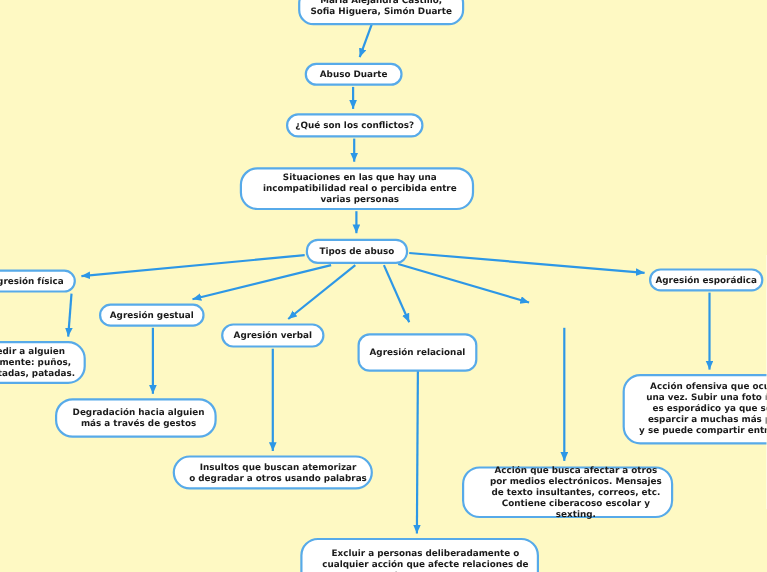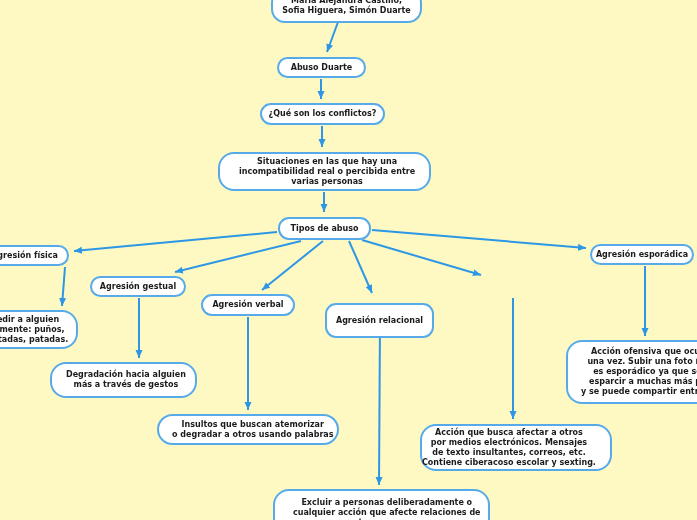--- a/index.html
+++ b/index.html
@@ -41,21 +41,21 @@
   .n-gestual      { left:  90px; top: 276px; width:  96px; height: 21px; }
   .n-verbal       { left: 201px; top: 294px; width:  94px; height: 22px; }
   .n-relacional   { left: 325px; top: 285px; width: 109px; height: 35px; margin-top: 18px; }
   .n-electronica  { left: 459px; top: 276px; width: 112px; height: 21px; }
   .n-esporadica   { left: 590px; top: 244px; width: 104px; height: 21px; }
   
   .n-fisica-desc      { left: -44px; top: 310px; width: 122px; height: 39px; border-radius: 14px; padding-left: 14px; }
   .n-gestual-desc     { left:  50px; top: 362px; width: 147px; height: 36px; border-radius: 13px; padding-left: 14px; }
   .n-verbal-desc      { left: 157px; top: 414px; width: 182px; height: 31px; border-radius: 14px; padding-left: 13px; }
   .n-relacional-desc  { left: 273px; top: 489px; width: 217px; height: 48px; padding-left: 18px; }
-  .n-electronica-desc { left: 420px; top: 424px; width: 192px; height: 47px; }
+  .n-electronica-desc { left: 420px; top: 424px; width: 192px; height: 47px; padding-left: 15px; }
   .n-esporadica-desc  { left: 566px; top: 340px; width: 208px; height: 64px; padding-left: 13px; }
   .conn { stroke: #2d97e6; stroke-width: 2; fill: none; }
 </style>
 </head>
 <body>
 
 <div id="canvas">
 
   <svg id="wires" viewBox="0 0 697 520" xmlns="http://www.w3.org/2000/svg">
     <defs>

